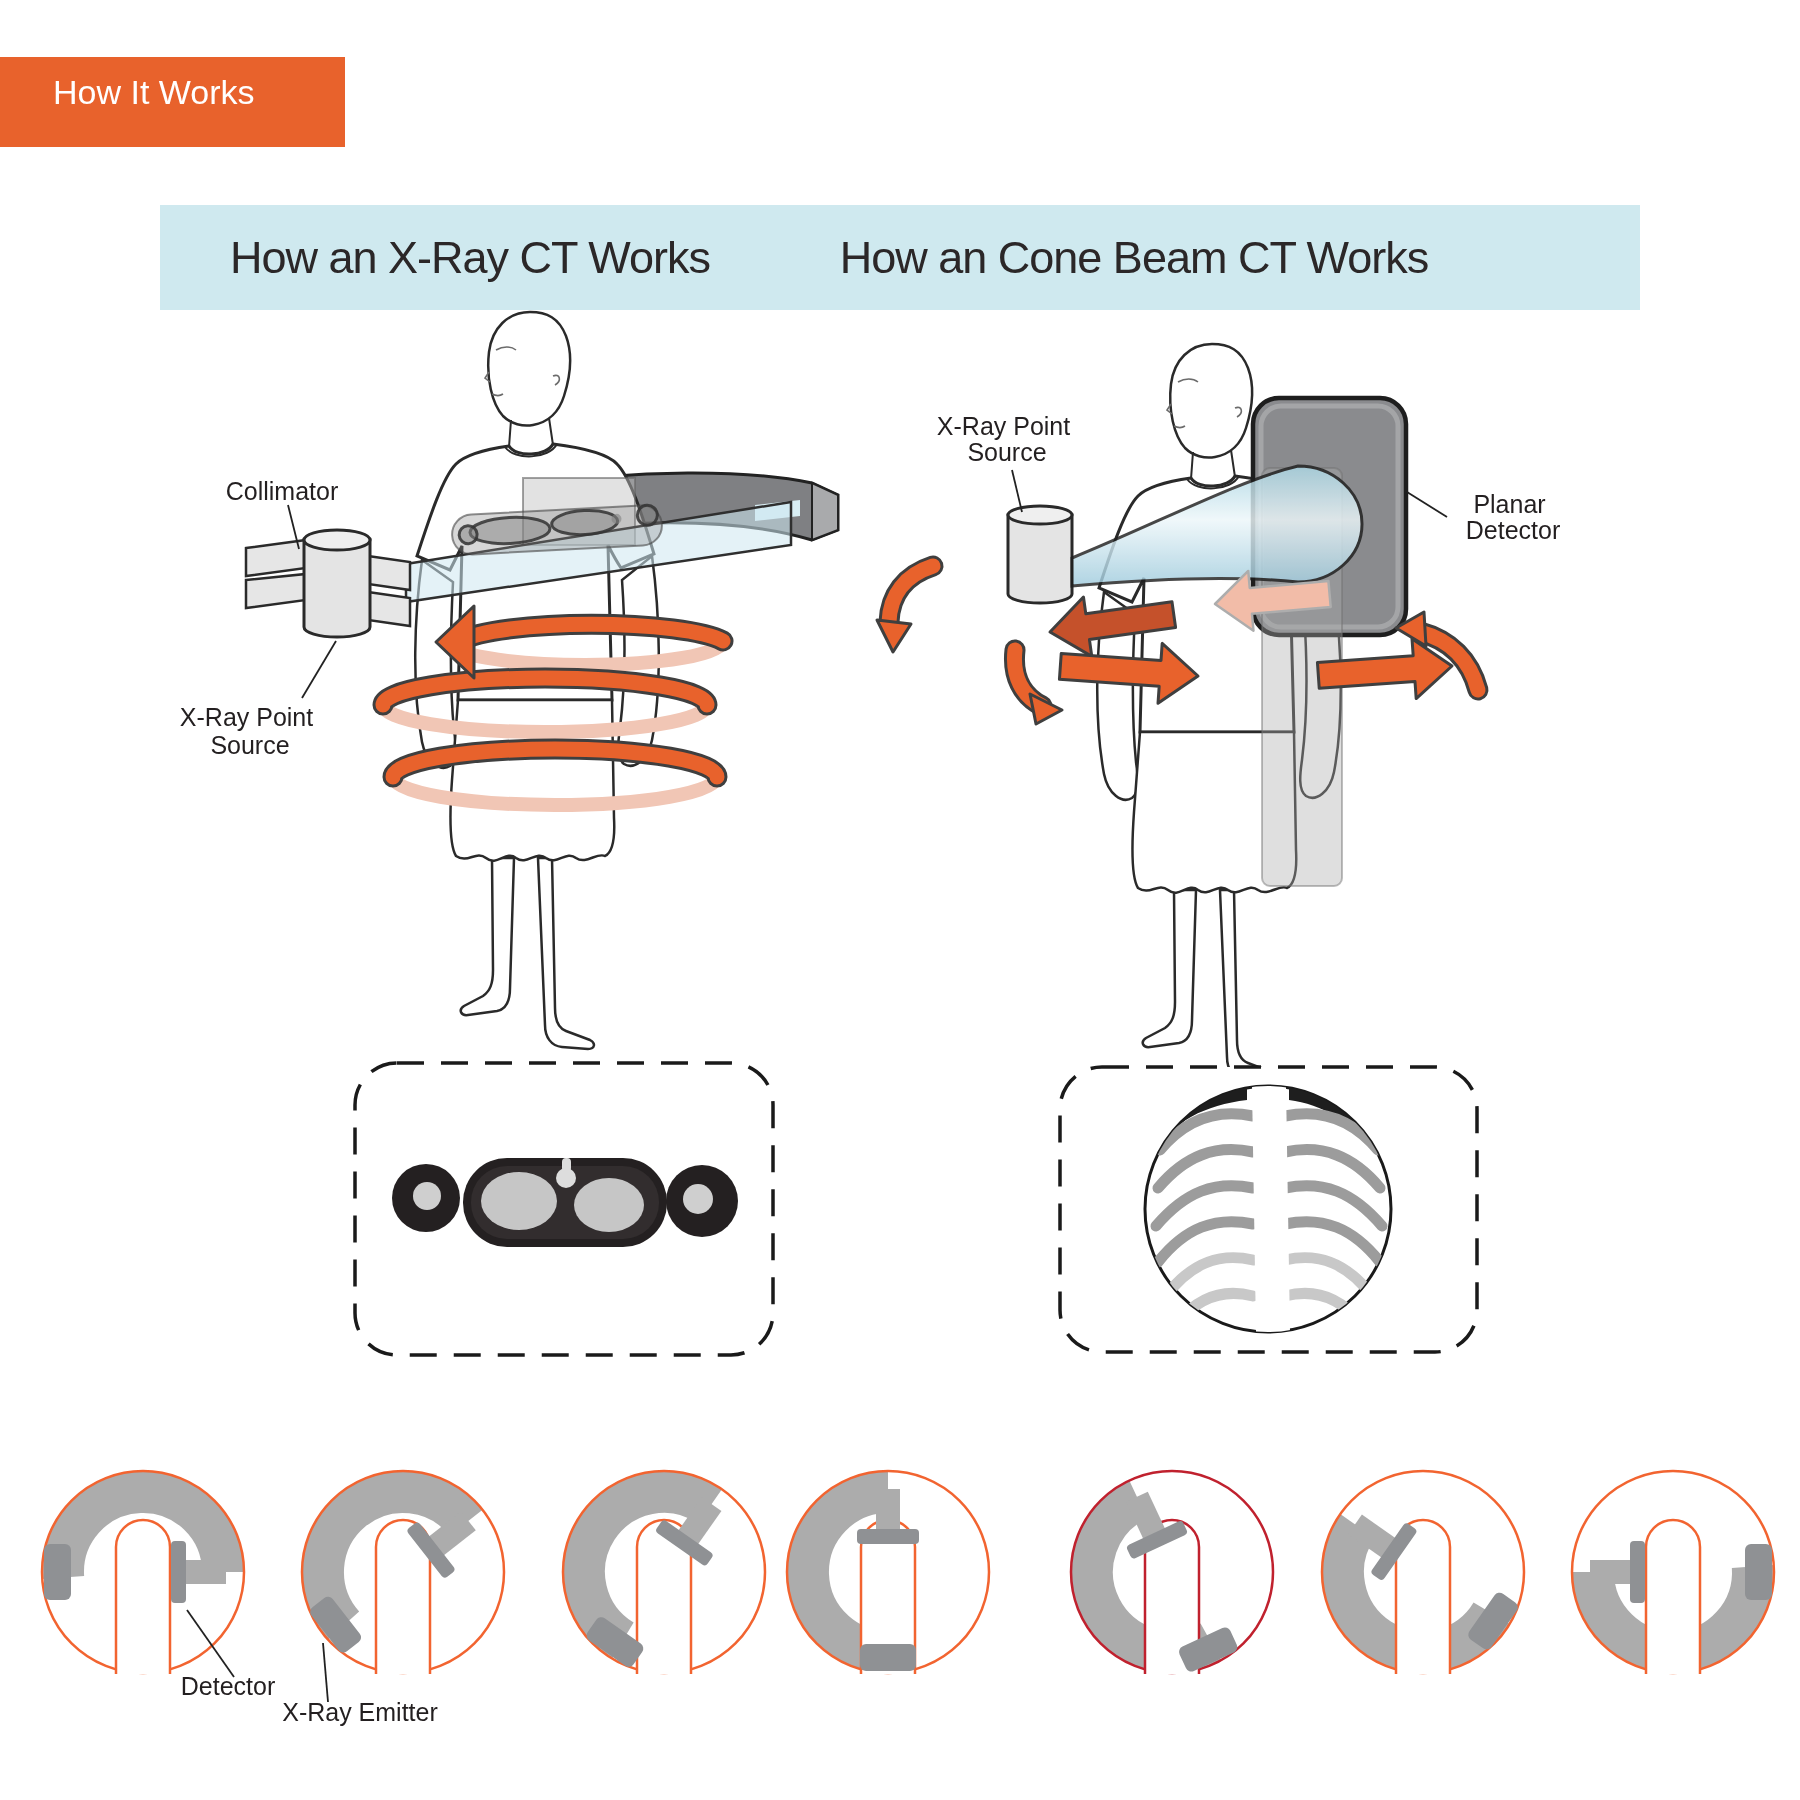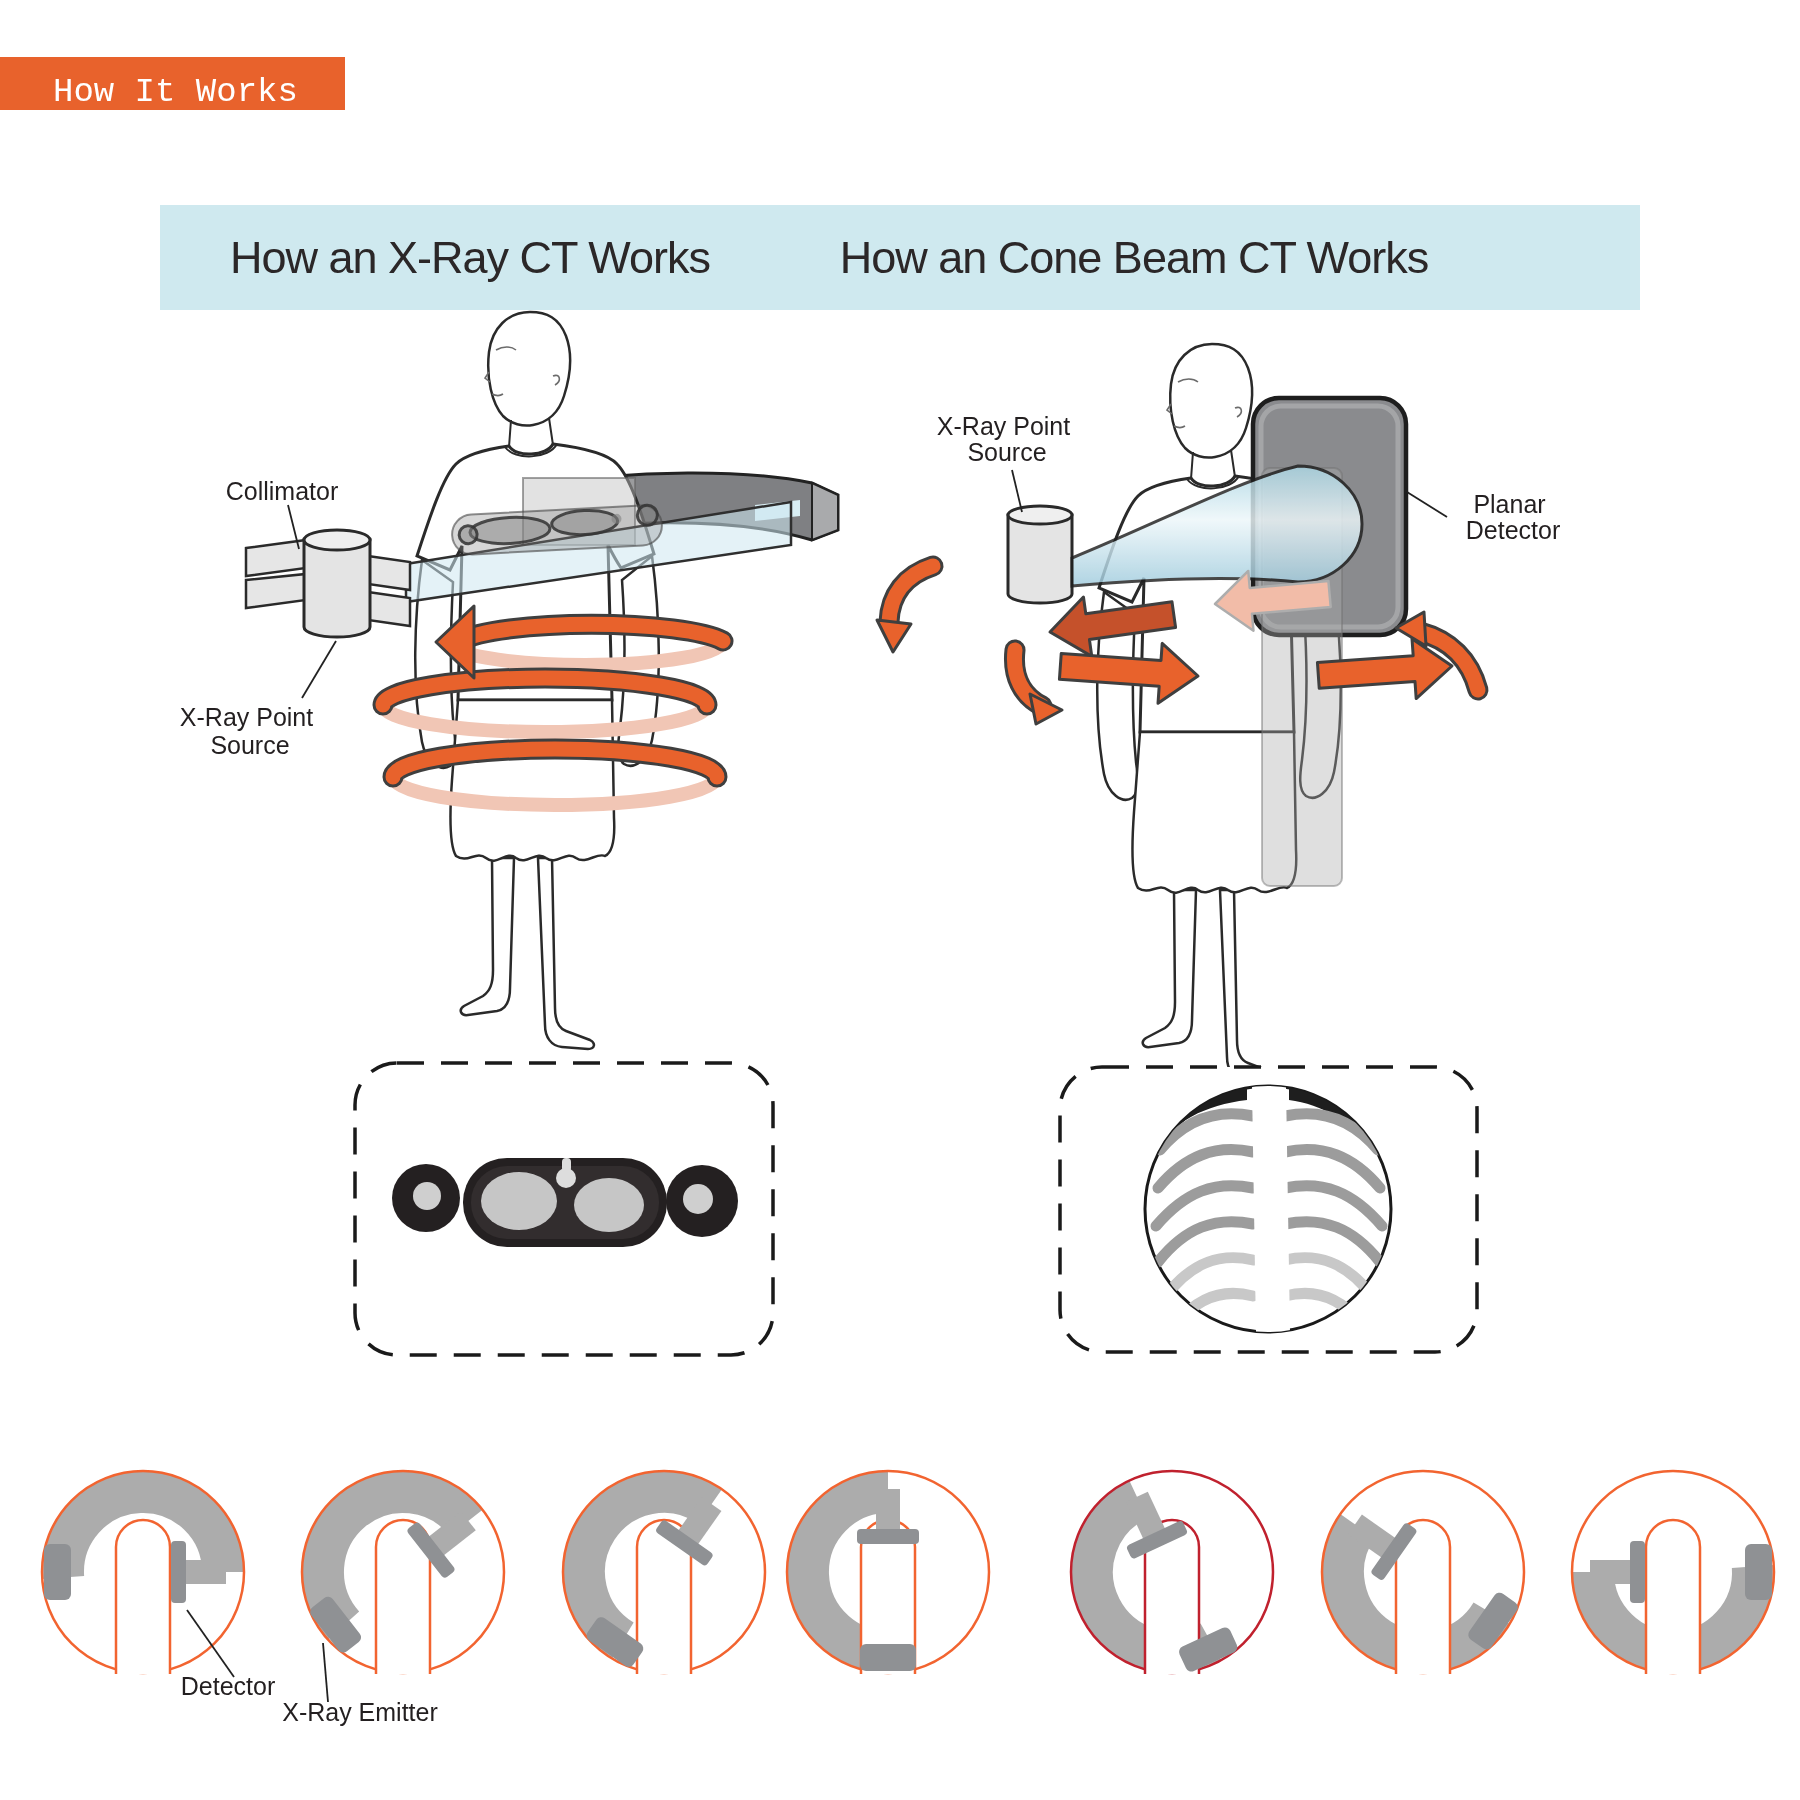--- a/index.html
+++ b/index.html
@@ -1,18 +1,18 @@
 <!DOCTYPE html>
 <html><head>
 <meta charset="utf-8">
 <style>
   html,body{margin:0;padding:0;background:#fff;}
   .canvas{position:relative;width:1800px;height:1800px;background:#fff;overflow:hidden;
           font-family:"Liberation Sans", sans-serif;}
-  .banner{position:absolute;left:0;top:57px;width:345px;height:53px;background:#E8622C;font-family:Liberation Mono, monospace;}
+  .banner{position:absolute;left:0;top:57px;width:345px;height:90px;background:#E8622C;}
   .banner span{position:absolute;left:53px;top:0;line-height:71px;font-size:34px;color:#fff;}
   .header-bar{position:absolute;left:160px;top:205px;width:1480px;height:105px;background:#CFE9EF;}
   .header-bar .t{position:absolute;top:0;line-height:105px;font-size:45px;color:#2B2728;
                  letter-spacing:-1px;transform:translateX(-50%);white-space:nowrap;}
   .t1{left:310px;} .t2{left:935px;margin-left:39px;}
   svg{position:absolute;left:0;top:0;}
   text{font-family:"Liberation Sans", sans-serif;font-size:25px;fill:#231F20;}
 </style>
 </head>
 <body>

